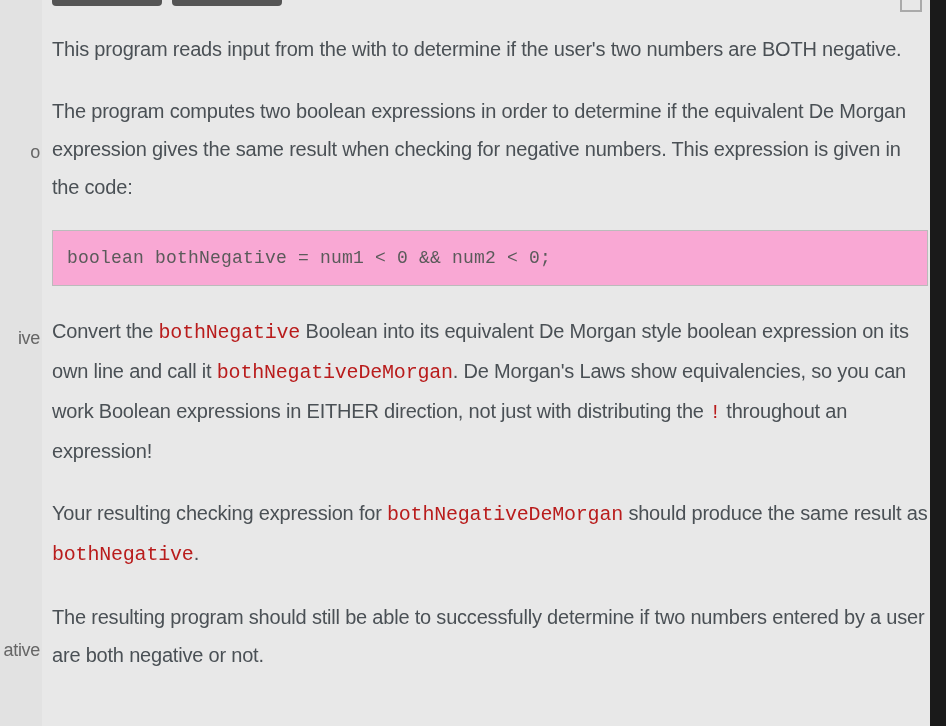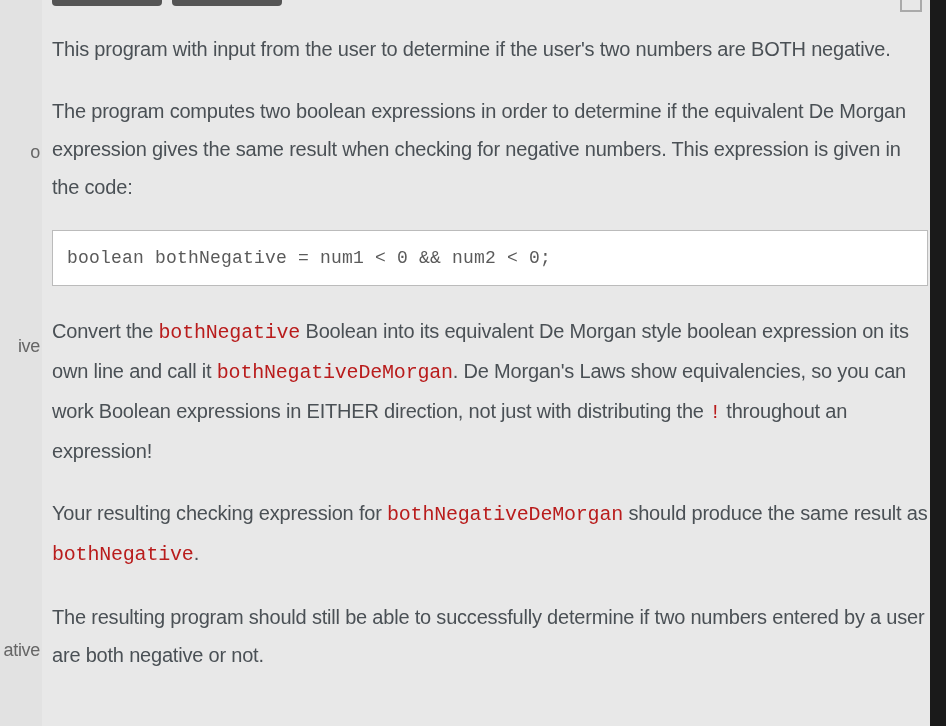--- a/index.html
+++ b/index.html
@@ -31,21 +31,21 @@
     .sidebar-label {
       position: absolute;
       right: 2px;
       color: #666;
       font-size: 18px;
       font-weight: 500;
       letter-spacing: -0.3px;
     }
     
     .sidebar-label.lbl-1 { top: 142px; }
-    .sidebar-label.lbl-2 { top: 336px; }
+    .sidebar-label.lbl-2 { top: 328px; }
     .sidebar-label.lbl-3 { top: 640px; }
     
     .content {
       position: absolute;
       left: 52px;
       right: 18px;
       top: 30px;
       color: #4a5055;
       font-size: 20px;
       line-height: 1.9;
@@ -57,21 +57,21 @@
     }
     
     .code-inline {
       font-family: 'Courier New', monospace;
       color: #b91c1c;
       font-weight: 500;
     }
     
     .code-block {
       border: 1px solid #bbb;
-      background: #ffffff;
+      background: #f9a8d4;
       padding: 10px 14px;
       font-family: 'Courier New', monospace;
       color: #5a5a5a;
       font-size: 18px;
       margin: 18px 0 26px 0;
       display: block;
       letter-spacing: 0.2px;
     }
     
     .top-pills {
@@ -118,21 +118,21 @@
 
 <div class="corner-icon"></div>
 
 <div class="sidebar-fragment">
   <span class="sidebar-label lbl-1">o</span>
   <span class="sidebar-label lbl-2">ive</span>
   <span class="sidebar-label lbl-3">ative</span>
 </div>
 
 <div class="content">
-  <p>This program with input from the user to determine if the user's two numbers are BOTH negative.</p>
+  <p>This program reads input from the with to determine if the user's two numbers are BOTH negative.</p>
 
   <p>The program computes two boolean expressions in order to determine if the equivalent De Morgan expression gives the same result when checking for negative numbers. This expression is given in the code:</p>
 
   <div class="code-block">boolean bothNegative = num1 &lt; 0 &amp;&amp; num2 &lt; 0;</div>
 
   <p>
     <span>Convert the </span><span class="code-inline">bothNegative</span><span> Boolean into its equivalent De Morgan style boolean expression on its own line and call it </span><span class="code-inline">bothNegativeDeMorgan</span><span>. De Morgan's Laws show equivalencies, so you can work Boolean expressions in EITHER direction, not just with distributing the </span><span class="code-inline">!</span><span> throughout an expression!</span>
   </p>
 
   <p>

